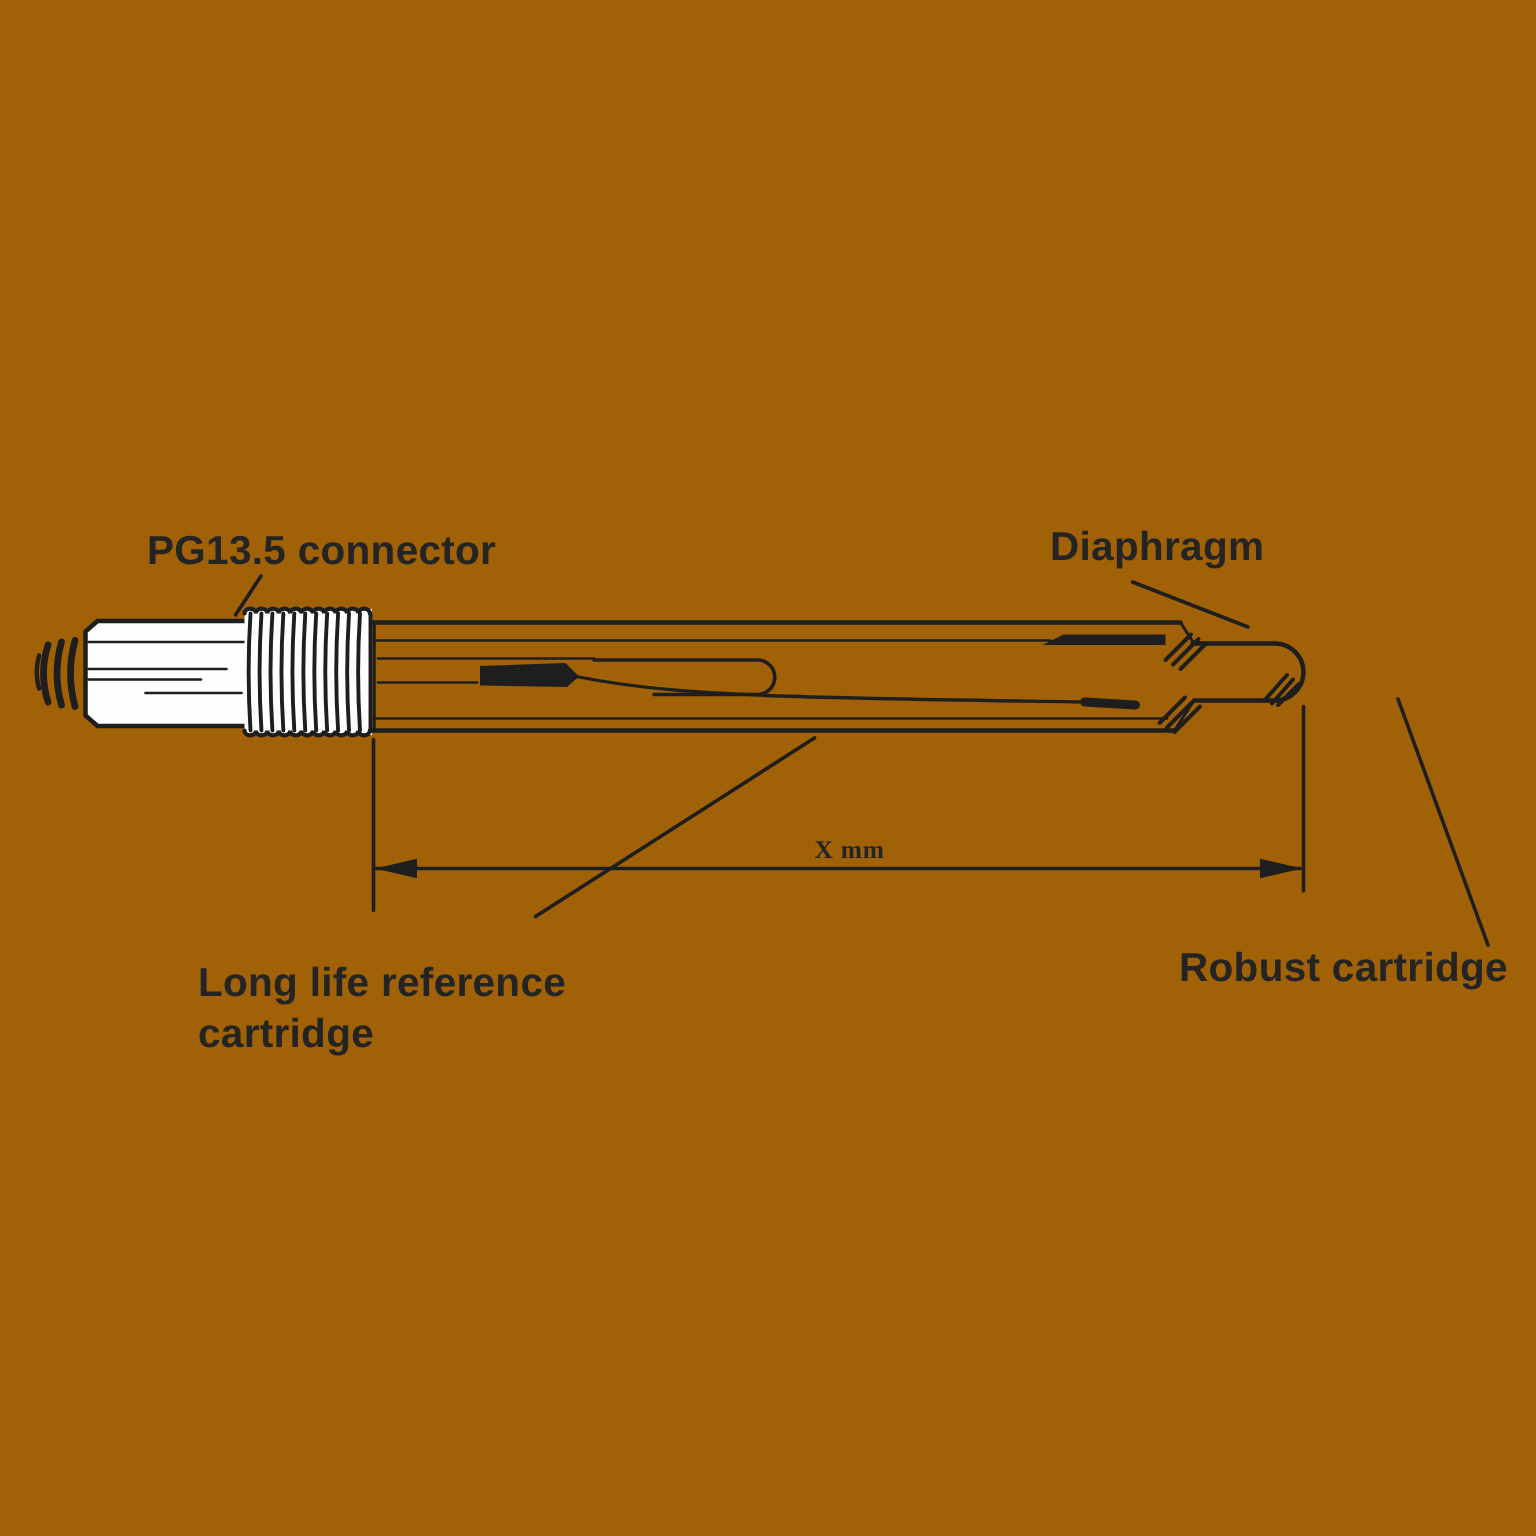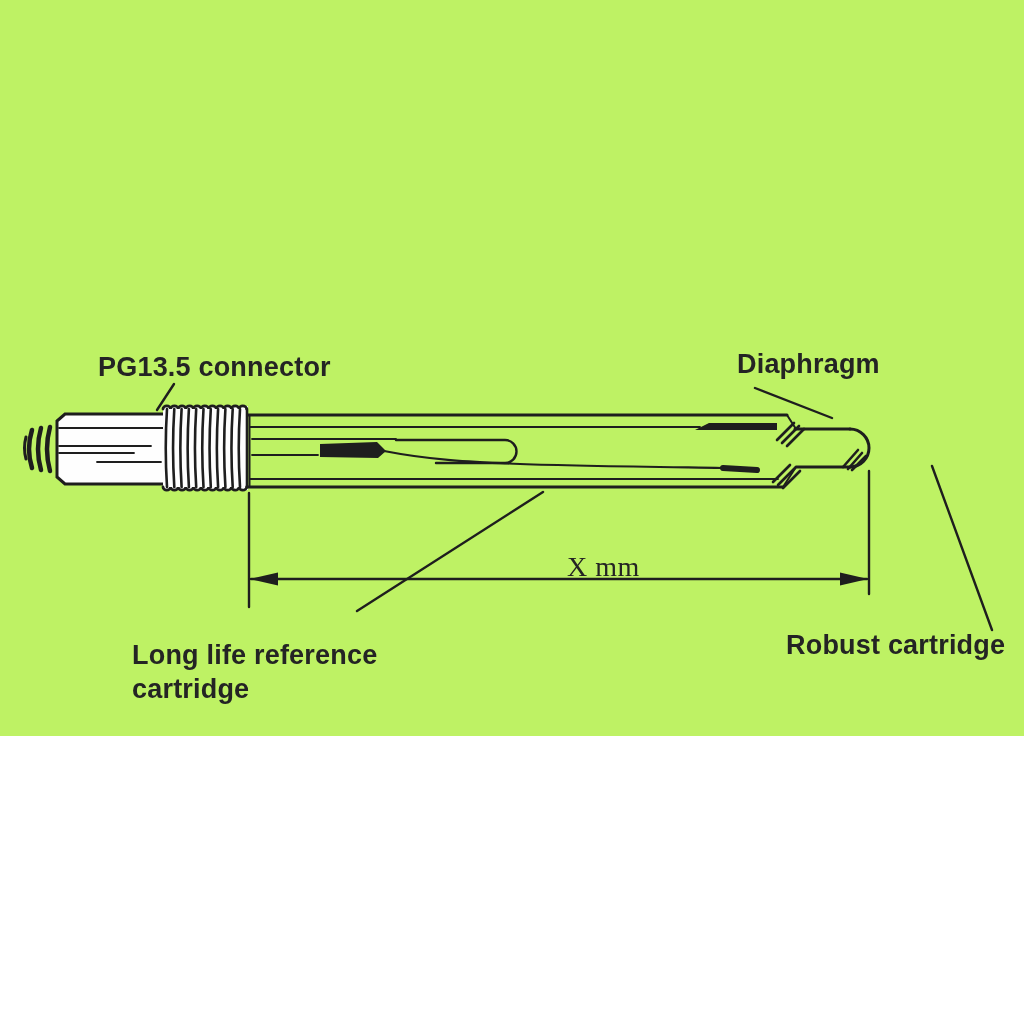--- a/index.html
+++ b/index.html
@@ -1,38 +1,37 @@
 <!DOCTYPE html>
 <html><head>
 <meta charset="utf-8">
 <style>
   html,body{margin:0;padding:0;background:#ffffff;}
   #stage{
     position:relative;
-    width:1024px;height:736px;
-    background:#bef264;
+    width:1024px;height:1024px;
+    background:#a16207;
     overflow:hidden;
     font-family:"Liberation Sans", sans-serif;
   }
   svg{position:absolute;left:0;top:0;}
   .lbl{
     position:absolute;
     color:#242424;
     font-weight:700;
     font-size:27px;
     letter-spacing:0.2px;
     white-space:pre-line;
     line-height:34px;
   }
   .lbl.serif{
     font-family:"Liberation Serif", serif;
-    font-size:28px;
+    font-size:17px;
     letter-spacing:0.5px;
-    font-weight:400;
-    margin-left:24px;
+    font-weight:700;
   }
   .ink-stroke{stroke:#1e1e1e;fill:none;stroke-linecap:round;}
   .ink-fill{fill:#1e1e1e;stroke:none;}
   .body-fill{fill:#fefefe;}
 </style>
 </head>
 <body>
 
 <div id="stage">
 
@@ -122,21 +121,21 @@
     <g class="ink-stroke" stroke-width="2.4">
       <path d="M174,384 L157,410"></path>
       <path d="M755,388 L832,418"></path>
       <path d="M543,492 L357,611"></path>
       <path d="M932,466 L992,630"></path>
     </g>
   </svg>
 
   <div class="lbl" style="left:98px;  top:350px;">PG13.5 connector</div>
 
-  <div class="lbl" style="left:700px; top:347px;margin-left:37px;">Diaphragm</div>
+  <div class="lbl" style="left:700px; top:347px;">Diaphragm</div>
 
   <div class="lbl serif" style="left:543px; top:550px;">X mm</div>
 
   <div class="lbl" style="left:132px; top:606px;margin-top:32px;">Long life reference
 cartridge</div>
 
   <div class="lbl" style="left:786px; top:628px;">Robust cartridge</div>
 
 </div>
 

